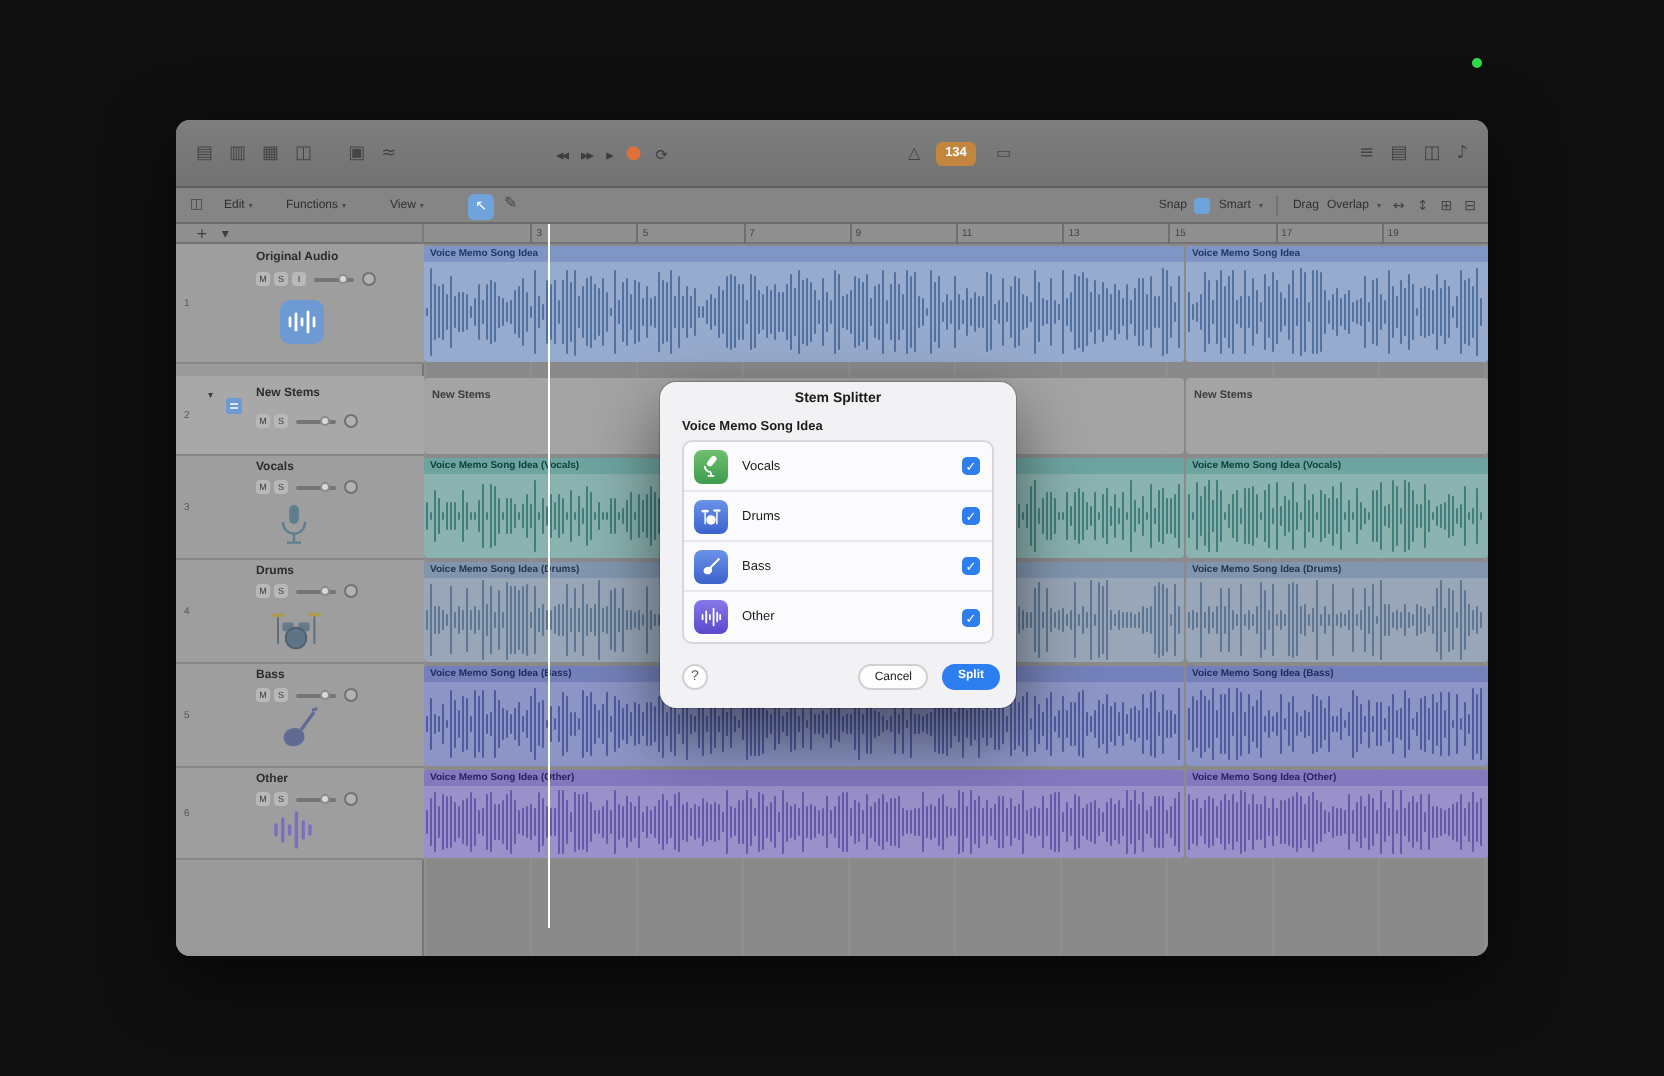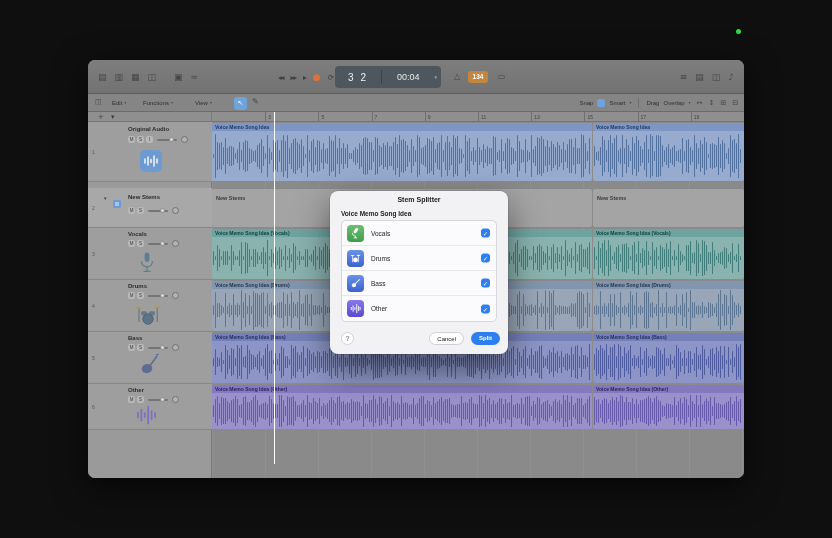--- a/index.html
+++ b/index.html
@@ -121,26 +121,20 @@
         <span class="icon">◫</span>
         <span class="icon gap">▣</span>
         <span class="icon">≈</span>
       </div>
       <div id="transport">
         <span class="t">◂◂</span>
         <span class="t">▸▸</span>
         <span class="t">▸</span>
         <span class="t rec">●</span>
         <span class="t">⟳</span>
-      </div>
-      <div id="lcd">
-        <span class="pos">3 2</span>
-        <span class="sep"></span>
-        <span class="time">00:04</span>
-        <span class="caret icon">▾</span>
       </div>
       <span class="icon" id="count-icon">△</span>
       <span id="tempo">134</span>
       <span class="icon" id="mt-icon">▭</span>
       <div class="tb-right">
         <span class="icon">≡</span>
         <span class="icon">▤</span>
         <span class="icon">◫</span>
         <span class="icon">♪</span>
       </div>

